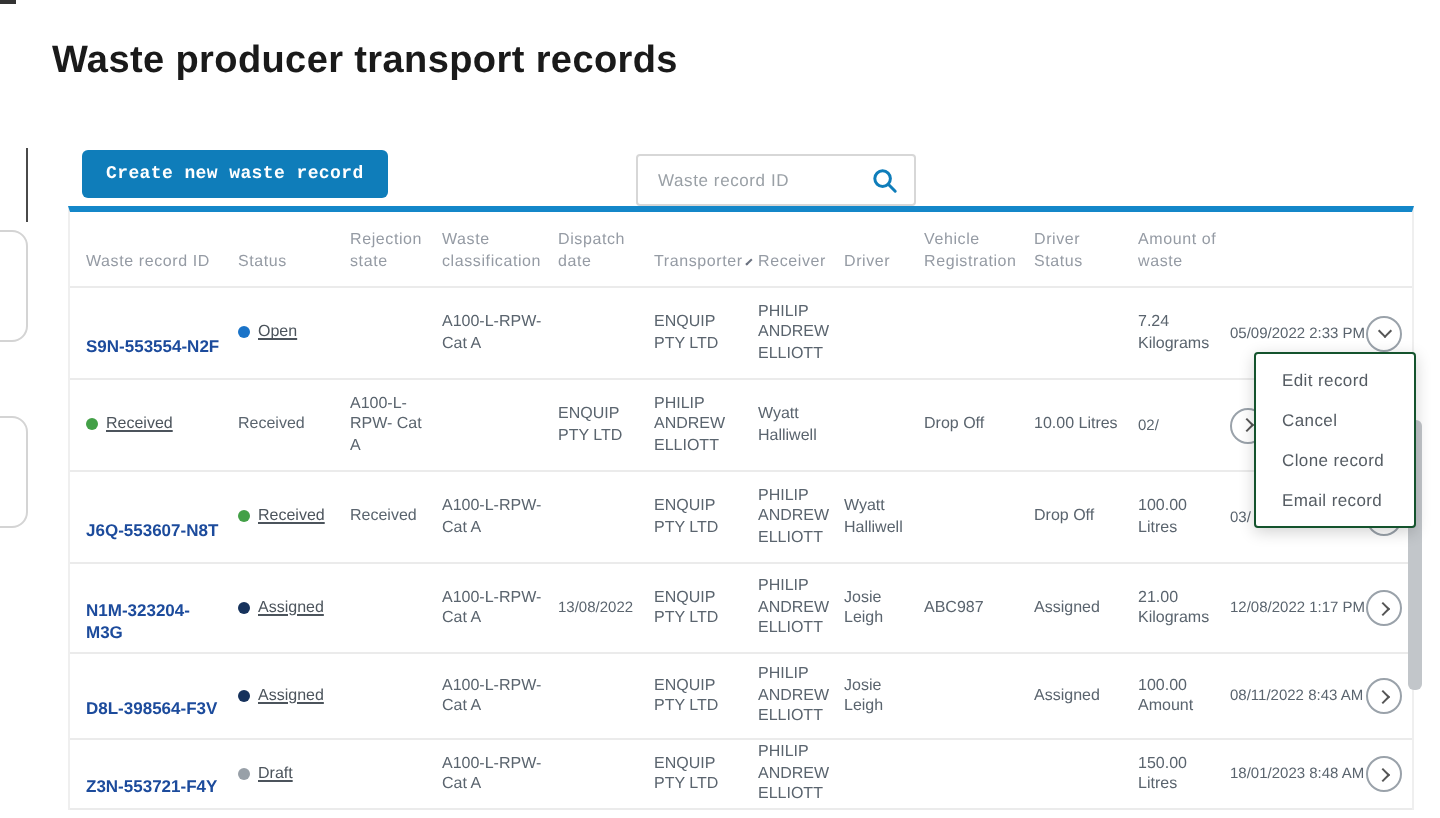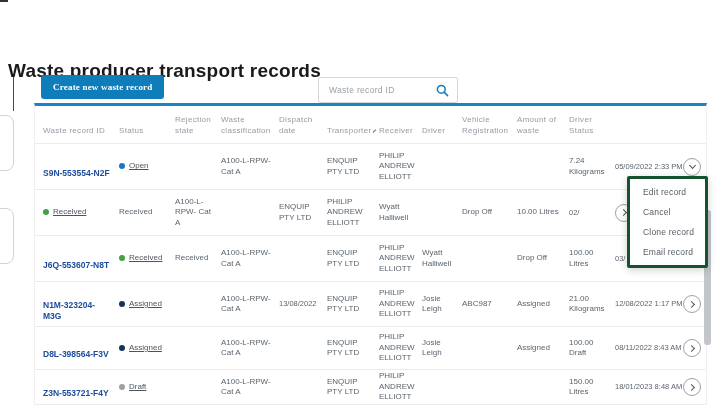--- a/index.html
+++ b/index.html
@@ -12,28 +12,28 @@
   }
   .corner-mark { position: absolute; left: 0; top: 0; width: 8px; height: 2px; background: #333; }
 
   
   .left-line { position: absolute; left: 13px; top: 74px; width: 1px; height: 37px; background: #4a4a4a; }
   .left-frag { position: absolute; left: -30px; width: 44px; border: 1px solid #d4d4d4; border-radius: 0 8px 8px 0; background: #fff; }
   .left-frag.f1 { top: 115px; height: 56px; }
   .left-frag.f2 { top: 208px; height: 56px; }
 
   .page-title {
-    position: absolute; left: 8px; top: 20px;
-    font-size: 19px; font-weight: 800; color: #1a1a1a; letter-spacing: 0.2px; margin-top: 40px;
+    position: absolute; left: 26px; top: 20px;
+    font-size: 19px; font-weight: 800; color: #1a1a1a; letter-spacing: 0.2px;
   }
 
   .create-btn {
     position: absolute; left: 41px; top: 75px; height: 24px; padding: 0 12px;
     background: #0f7dba; color: #fff; border: none; border-radius: 3px;
-    font-family: Liberation Serif, serif; font-size: 9px; font-weight: bold;
+    font-family: Liberation Mono, monospace; font-size: 9px; font-weight: bold;
     letter-spacing: 0.2px; cursor: pointer;
   }
 
   .search-wrap {
     position: absolute; left: 318px; top: 77px; width: 140px; height: 26px;
     background: #fff; border: 1px solid #d7d7d7; border-radius: 2px;
     display: flex; align-items: center; padding: 0 8px 0 10px;
   }
   .search-input {
     flex: 1; border: none; outline: none; font-family: "Liberation Sans", sans-serif;
@@ -80,21 +80,21 @@
   .chev { width: 5px; height: 5px; border-top: 1.4px solid #555; border-right: 1.4px solid #555; display: block; }
   .chev.right { transform: rotate(45deg); margin-left: -2px; }
   .chev.down { transform: rotate(135deg); margin-top: -2px; }
   .caret-down {
     width: 4px; height: 4px; border-right: 1.2px solid #6b7280; border-bottom: 1.2px solid #6b7280;
     transform: rotate(45deg); display: inline-block; margin-bottom: 3px;
   }
 
   .actions-menu {
     position: absolute; left: 627px; top: 176px; width: 81px;
-    background: #fff; border: 3px solid #14532d; border-radius: 2px;
+    background: #fff; border: 1px solid #14532d; border-radius: 2px;
     box-shadow: 0 2px 8px rgba(0,0,0,0.18); padding: 3px 0; z-index: 30;
   }
   .menu-item {
     padding: 5px 8px 5px 13px; font-size: 8.5px; color: #555c63; cursor: pointer;
     letter-spacing: 0.2px; white-space: nowrap;
   }
 
   .scroll-thumb {
     position: absolute; left: 704px; top: 210px; width: 7px; height: 135px;
     background: #c2c6ca; border-radius: 3px; z-index: 5;
@@ -127,22 +127,22 @@
     <div class="th">Rejection state</div>
     <div class="th">Waste classification</div>
     <div class="th">Dispatch date</div>
     <div class="th">
         <span>Transporter</span>
         <span class="caret-down"></span>
       </div>
     <div class="th">Receiver</div>
     <div class="th">Driver</div>
     <div class="th">Vehicle Registration</div>
+    <div class="th">Driver Status</div>
     <div class="th">Amount of waste</div>
-    <div class="th">Driver Status</div>
     <div class="th"></div>
   </div>
 
   <div class="grid-row row">
     <div class="cell id">S9N-553554-N2F</div>
     <div class="cell">
         <span class="dot" style="background: rgb(26, 115, 200);"></span>
         <span class="status-label">Open</span>
       </div>
     <div class="cell"></div>
@@ -237,21 +237,21 @@
         <span class="status-label">Assigned</span>
       </div>
     <div class="cell"></div>
     <div class="cell">A100-L-RPW- Cat A</div>
     <div class="cell nowrap small"></div>
     <div class="cell">ENQUIP PTY LTD</div>
     <div class="cell">PHILIP ANDREW ELLIOTT</div>
     <div class="cell">Josie Leigh</div>
     <div class="cell"></div>
     <div class="cell">Assigned</div>
-    <div class="cell">100.00 Draft</div>
+    <div class="cell">100.00 Amount</div>
     <div class="cell nowrap small">08/11/2022 8:43 AM</div>
     <div class="cell">
         <button class="circle-btn">
           <span class="chev right"></span>
         </button>
       </div>
   </div>
 
   <div class="grid-row row">
     <div class="cell id">Z3N-553721-F4Y</div>

